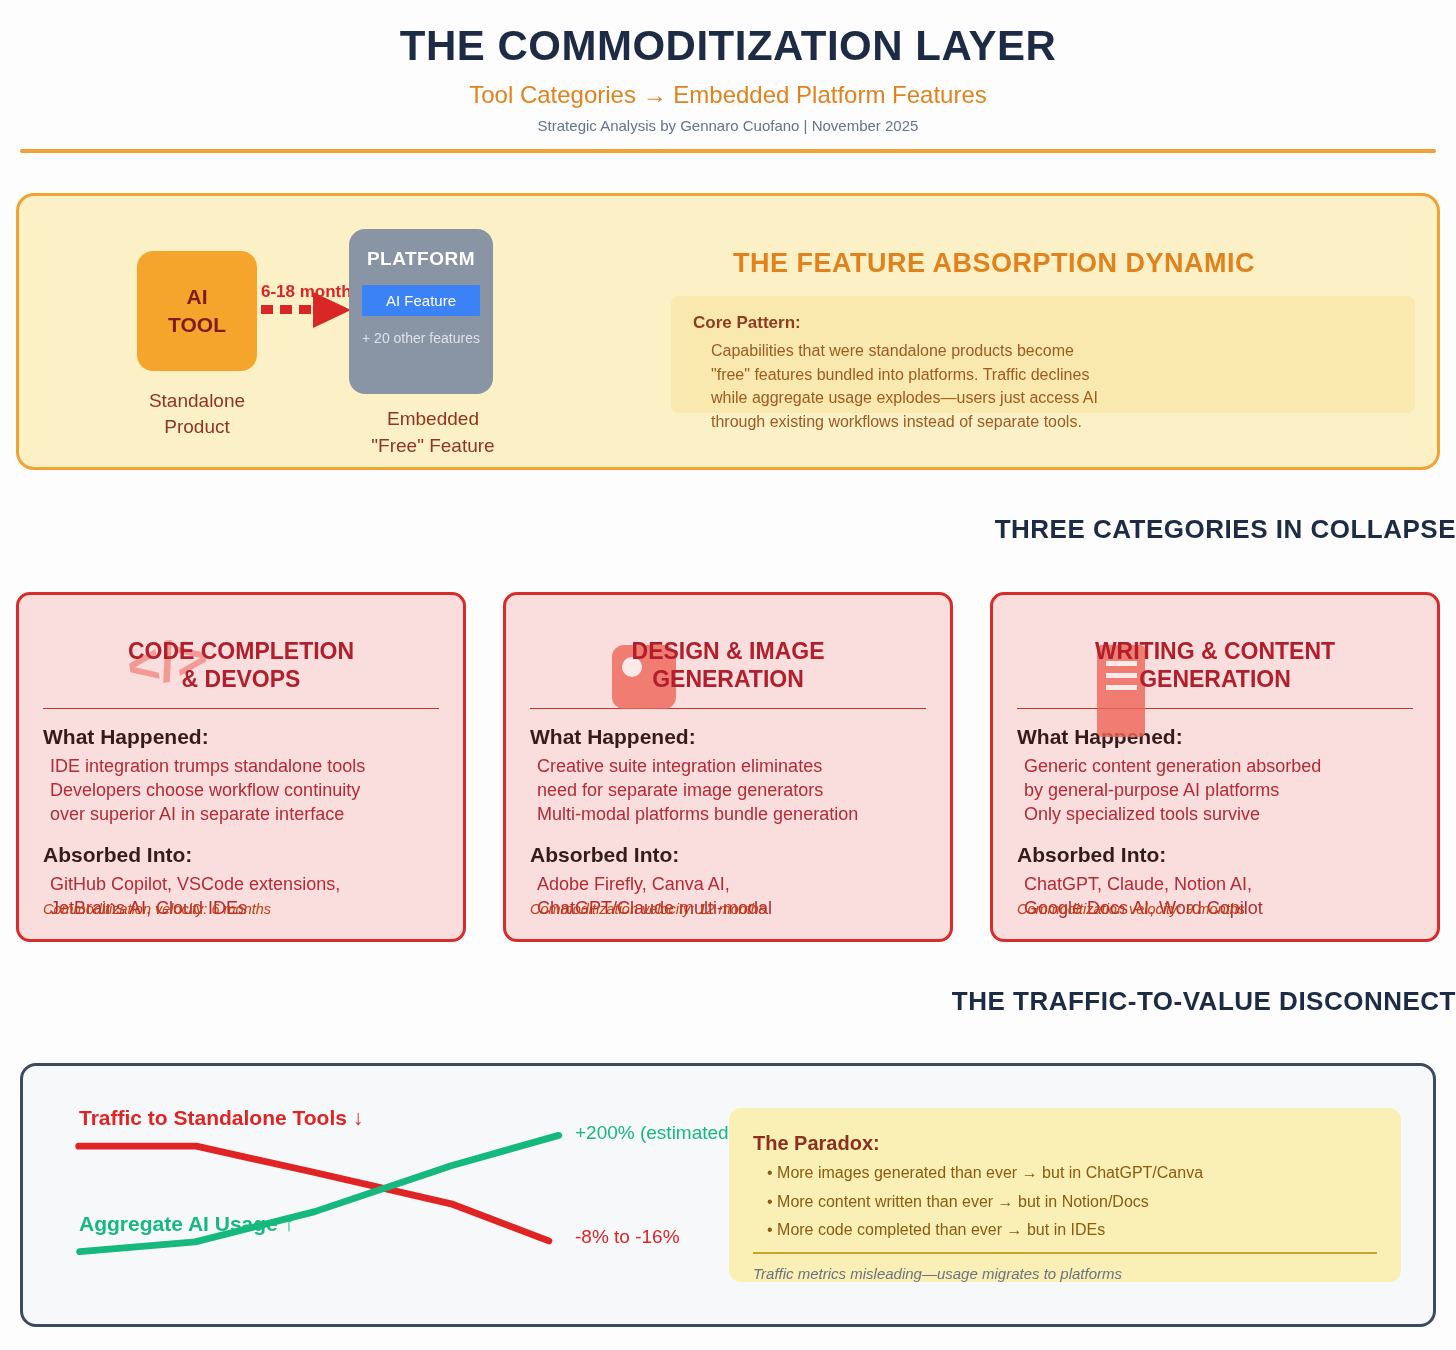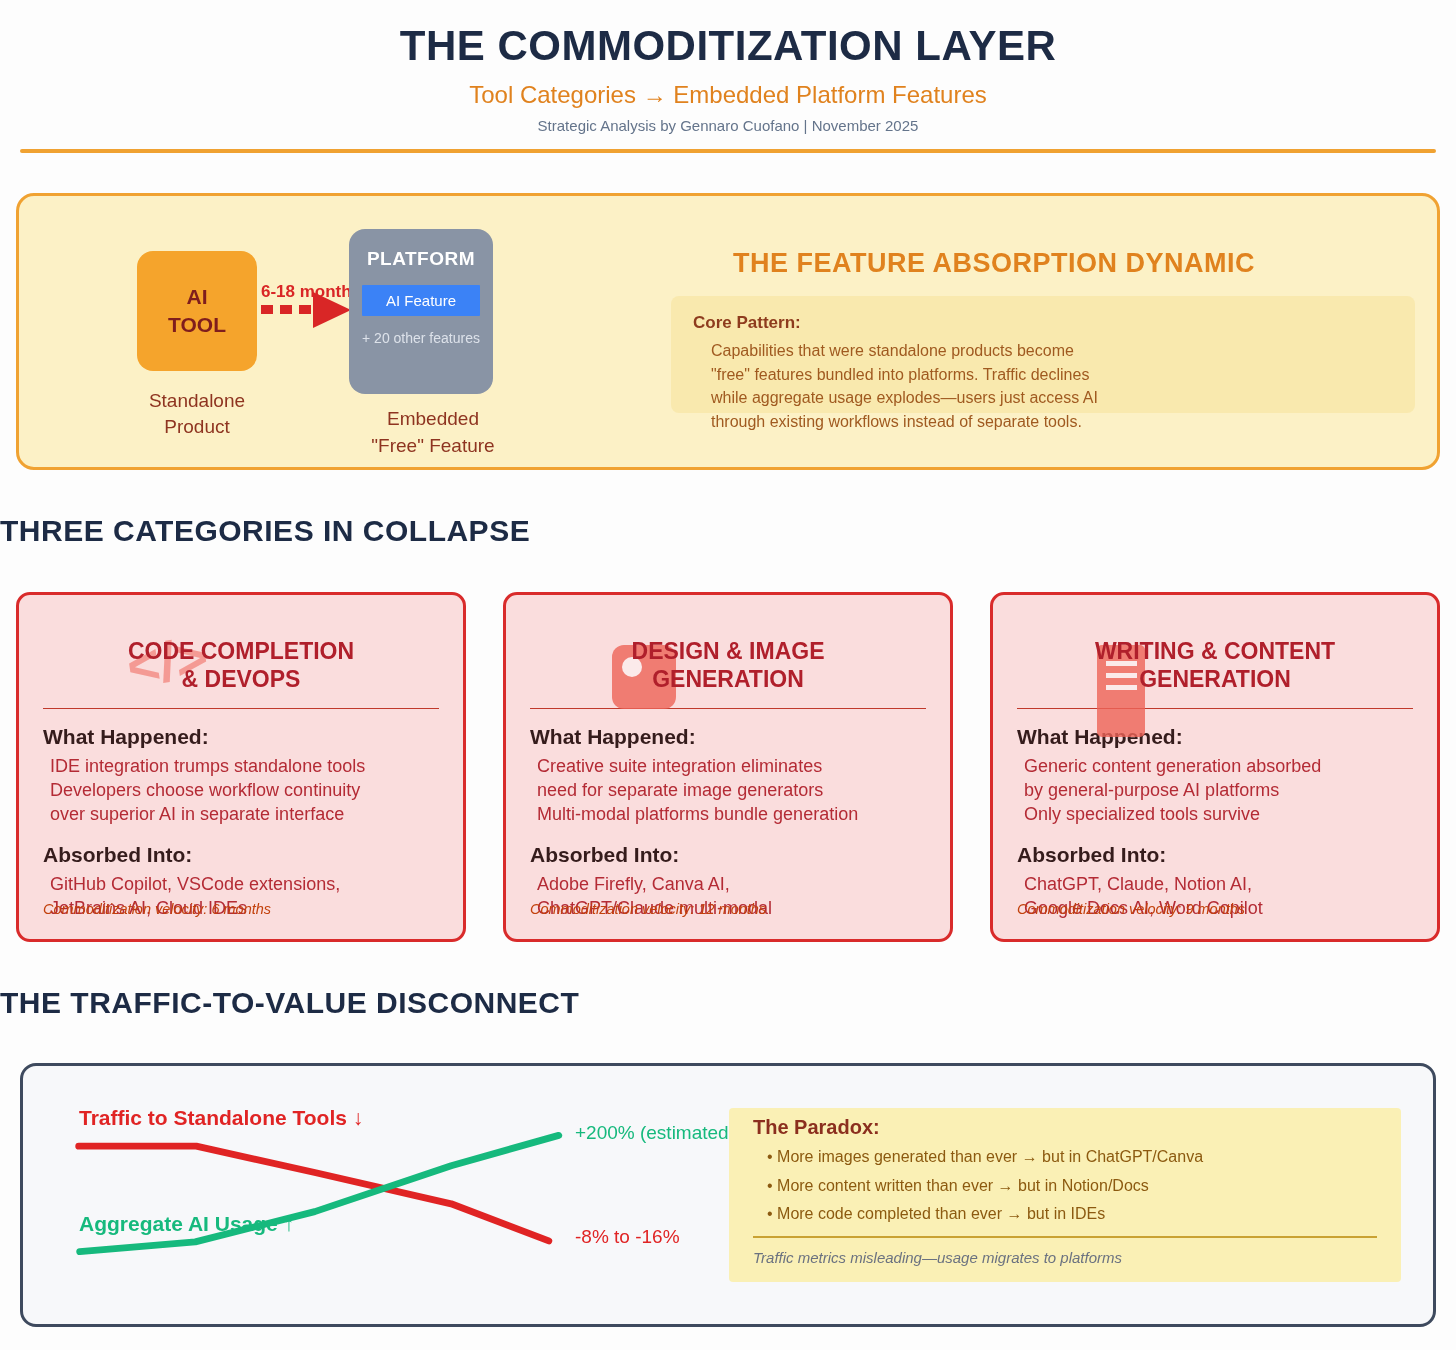--- a/index.html
+++ b/index.html
@@ -43,22 +43,22 @@
                  font-size:19px; color:#8e3420; line-height:1.4; }
   .dyn-heading { position:absolute; left:560px; top:52px; width:830px; text-align:center;
                  font-size:27px; font-weight:bold; color:#e0821e; letter-spacing:.5px; }
   .core-box    { position:absolute; left:652px; top:100px; width:744px; height:117px;
                  background:#f9e9ae; border-radius:8px; padding:17px 22px; }
   .core-label  { font-size:17px; font-weight:bold; color:#8e3c1e; }
   .core-text   { margin-top:6px; margin-left:18px; font-size:16px; line-height:1.47; color:#a05a20; }
 
   
   .collapse-heading, .disconnect-heading {
-                 position:absolute; left:0; width:100%; text-align:left;
-                 font-size:30px; font-weight:bold; color:#1d2b45; letter-spacing:.5px; }
+                 position:absolute; left:0; width:100%; text-align:right;
+                 font-size:26px; font-weight:bold; color:#1d2b45; letter-spacing:.5px; }
   .collapse-heading { top:514px; }
   .disconnect-heading { top:986px; }
   .cards       { position:absolute; left:16px; top:592px; width:1424px; display:flex; justify-content:space-between; }
   .card        { position:relative; width:450px; height:350px; background:#fadddd;
                  border:3px solid #d92b2b; border-radius:14px; padding:0 24px; overflow:hidden; }
   .card-title  { position:relative; z-index:1; margin-top:42px; text-align:center;
                  font-size:23px; font-weight:bold; color:#b01f2b; line-height:1.22; }
   .card-divider{ margin-top:15px; border:none; border-top:1.5px solid #c0392b; }
   .card-sub    { margin-top:16px; font-size:21px; font-weight:bold; color:#351c1c; }
   .card-body   { margin-top:6px; margin-left:7px; font-size:18px; line-height:1.33; color:#b42b35; }
@@ -75,21 +75,21 @@
 
   
   .chart-panel { position:absolute; left:20px; top:1063px; width:1416px; height:264px;
                  background:#f7f8fa; border:3px solid #3e4a5e; border-radius:16px; }
   .chart-svg   { position:absolute; left:0; top:0; width:100%; height:100%; }
   .lbl-traffic { position:absolute; left:56px; top:40px; font-size:21px; font-weight:bold; color:#e02424; }
   .lbl-usage   { position:absolute; left:56px; top:146px; font-size:21px; font-weight:bold; color:#16b97d; }
   .lbl-green-end { position:absolute; left:552px; top:56px; font-size:19px; color:#16b97d; }
   .lbl-red-end { position:absolute; left:552px; top:160px; font-size:19px; color:#e02424; }
   .paradox     { position:absolute; left:706px; top:42px; width:672px; height:174px;
-                 background:#faf0b5; border-radius:4px; padding:8px 24px; }
+                 background:#faf0b5; border-radius:12px; padding:24px 24px; }
   .paradox-label { font-size:20px; font-weight:bold; color:#8b2f1e; }
   .paradox-bullet { margin-top:7px; margin-left:14px; font-size:16px; line-height:1.35; color:#8c5a10; }
   .paradox-divider { margin-top:11px; border:none; border-top:2px solid #c9a233; }
   .paradox-note { margin-top:11px; font-size:15px; font-style:italic; color:#6b7280; }
 </style>
 </head>
 <body>
 
 <div class="page">
 

